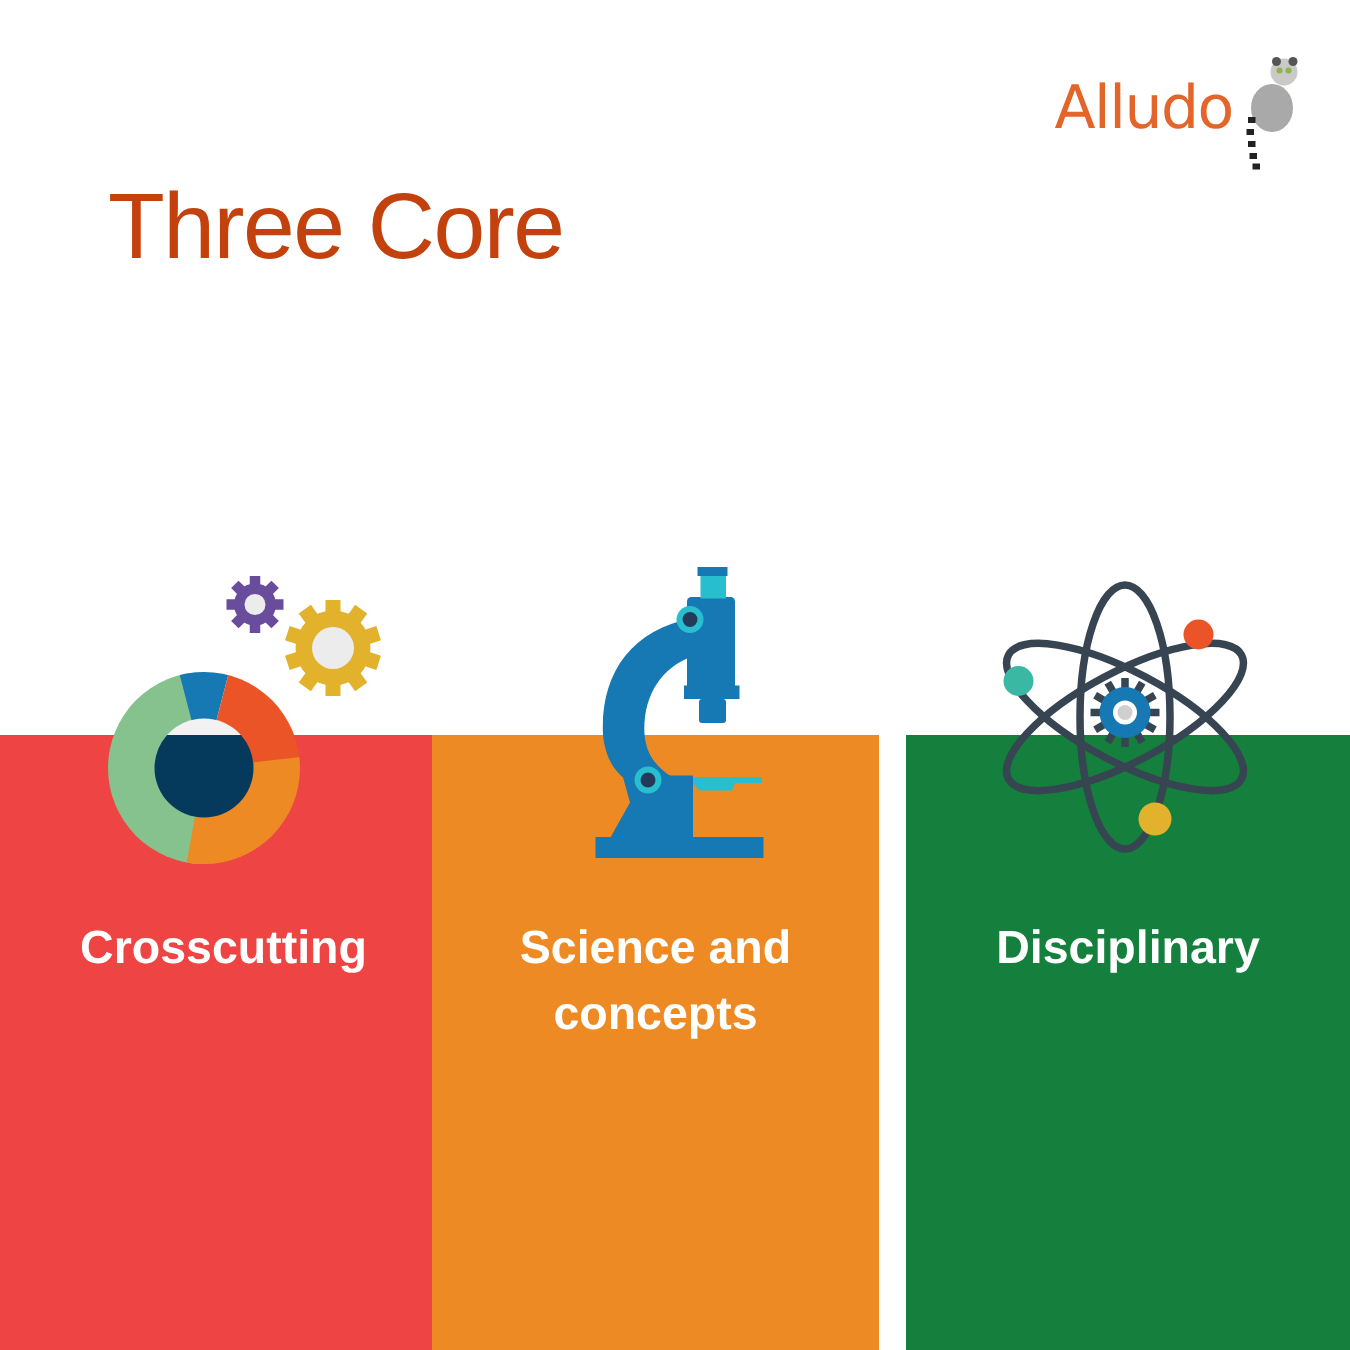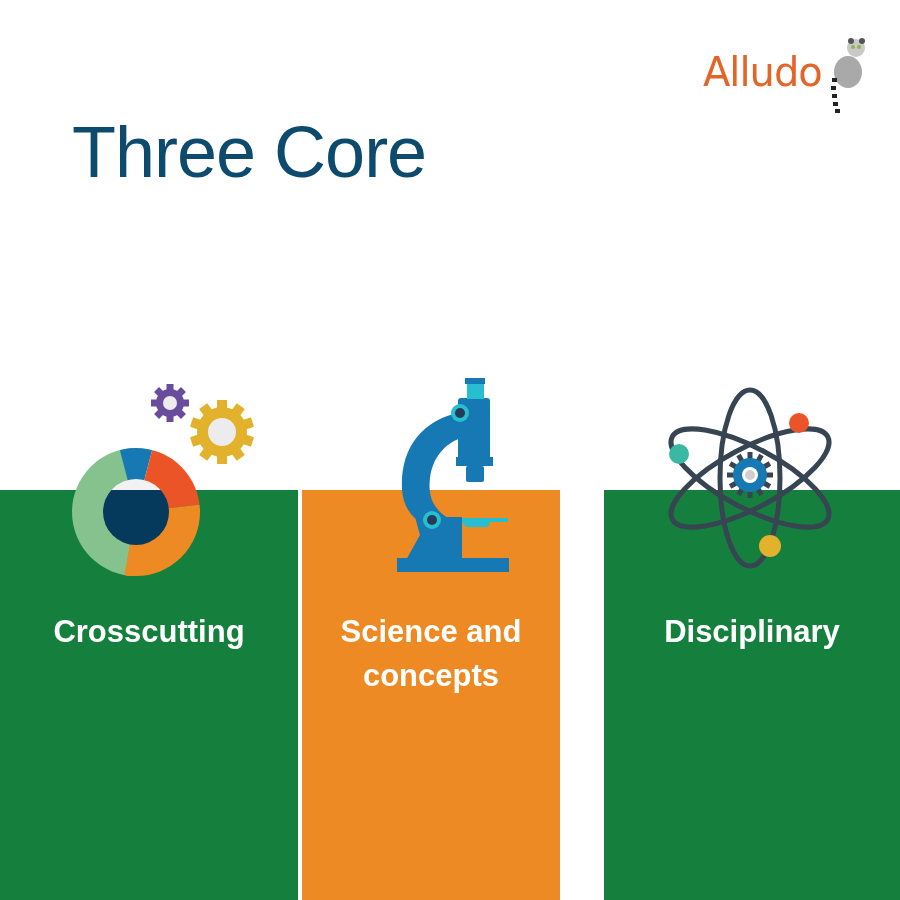--- a/index.html
+++ b/index.html
@@ -10,28 +10,28 @@
   }
   .logo {
     position: absolute; left: 703px; top: 52px;
     font-family: "DejaVu Sans", sans-serif; font-weight: normal;
     font-size: 40px; letter-spacing: -1px; color: #e4652a; line-height: 1;
   }
   .lemur { position: absolute; left: 818px; top: 34px; width: 56px; height: 80px; }
   .title {
     position: absolute; left: 72px; top: 96px; margin: 0;
     font-family: "Liberation Sans", sans-serif; font-weight: normal;
-    font-size: 72px; line-height: 112px; color: #0c4a6e; letter-spacing: -1px;
+    font-size: 62px; line-height: 112px; color: #c2410c; letter-spacing: -1px;
   }
   .title span { display: block; white-space: nowrap; }
   .panel {
     position: absolute; top: 490px; height: 410px;
   }
   .p1 { left: 0; width: 298px; }
-  .p2 { left: 302px; width: 258px; }
+  .p2 { left: 288px; width: 298px; }
   .p3 { left: 604px; width: 296px; }
   .panel-label {
     position: absolute; left: 0; right: 0; top: 120px;
     text-align: center; color: #ffffff;
     font-family: "Liberation Sans", sans-serif; font-weight: bold;
     font-size: 31px; line-height: 44px;
   }
   .panel-label span { display: block; }
   .icons { position: absolute; left: 0; top: 0; width: 900px; height: 900px; pointer-events: none; }
 </style>
@@ -50,21 +50,21 @@
   <rect x="13" y="52" width="5" height="4" fill="#222"></rect>
   <rect x="14" y="60" width="5" height="4" fill="#222"></rect>
   <rect x="15" y="68" width="5" height="4" fill="#222"></rect>
   <rect x="17" y="75" width="5" height="4" fill="#222"></rect>
 </svg>
 
 <h1 class="title">
   <span>Three Core</span>
 </h1>
 
-<div class="panel p1" style="background:#15803d">
+<div class="panel p1" style="background:#ef4444">
   <div class="panel-label">
     <span>Crosscutting</span>
   </div>
 </div>
 <div class="panel p2" style="background:#ee8a24">
   <div class="panel-label">
     <span>Science and</span>
     <span>concepts</span>
   </div>
 </div>

